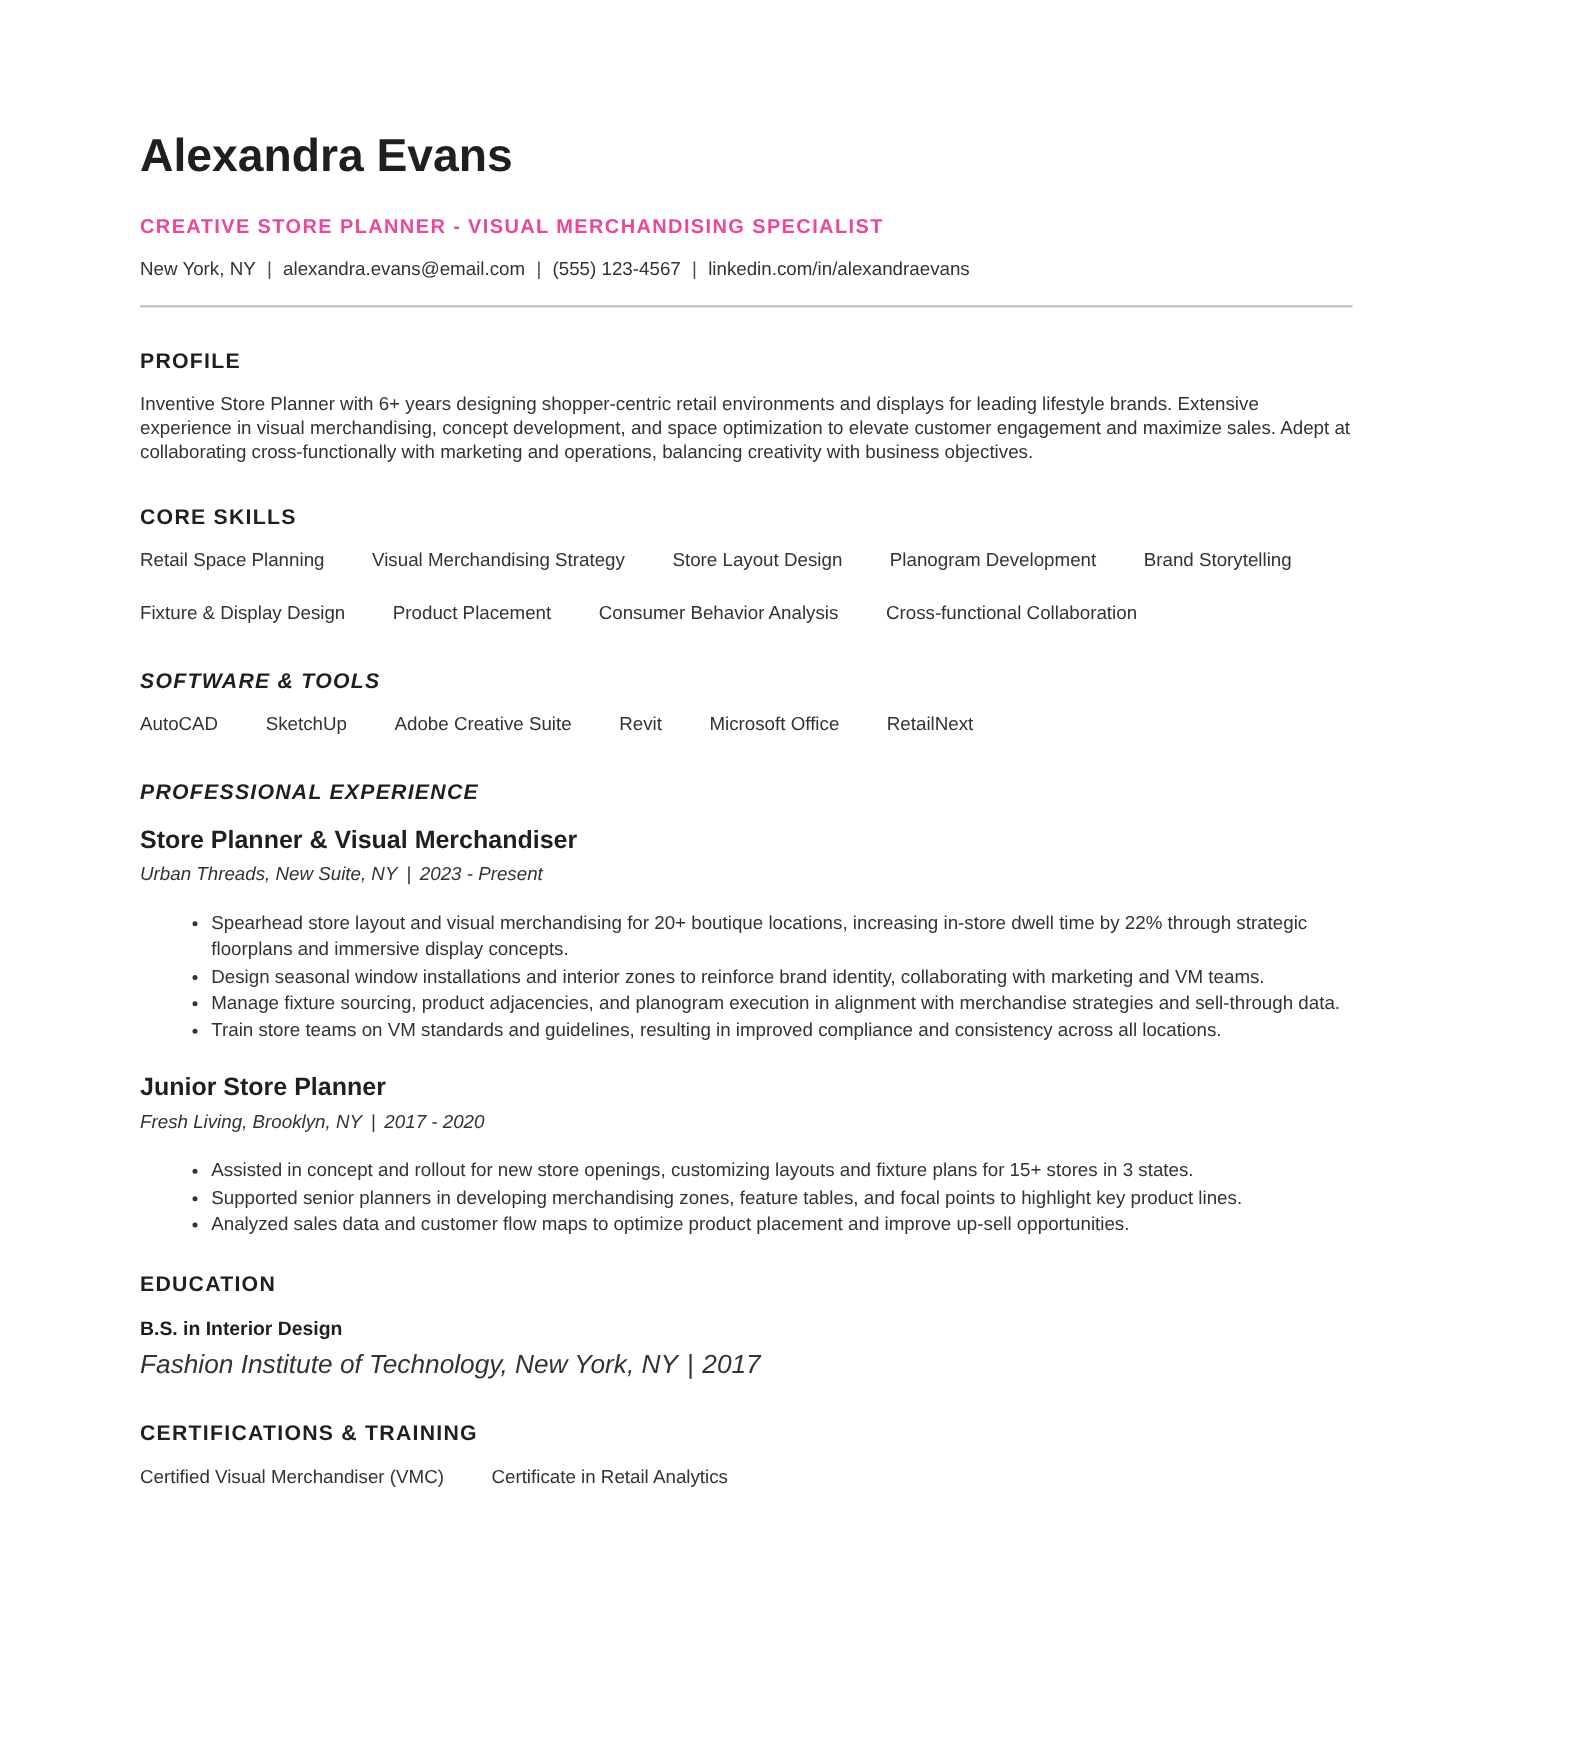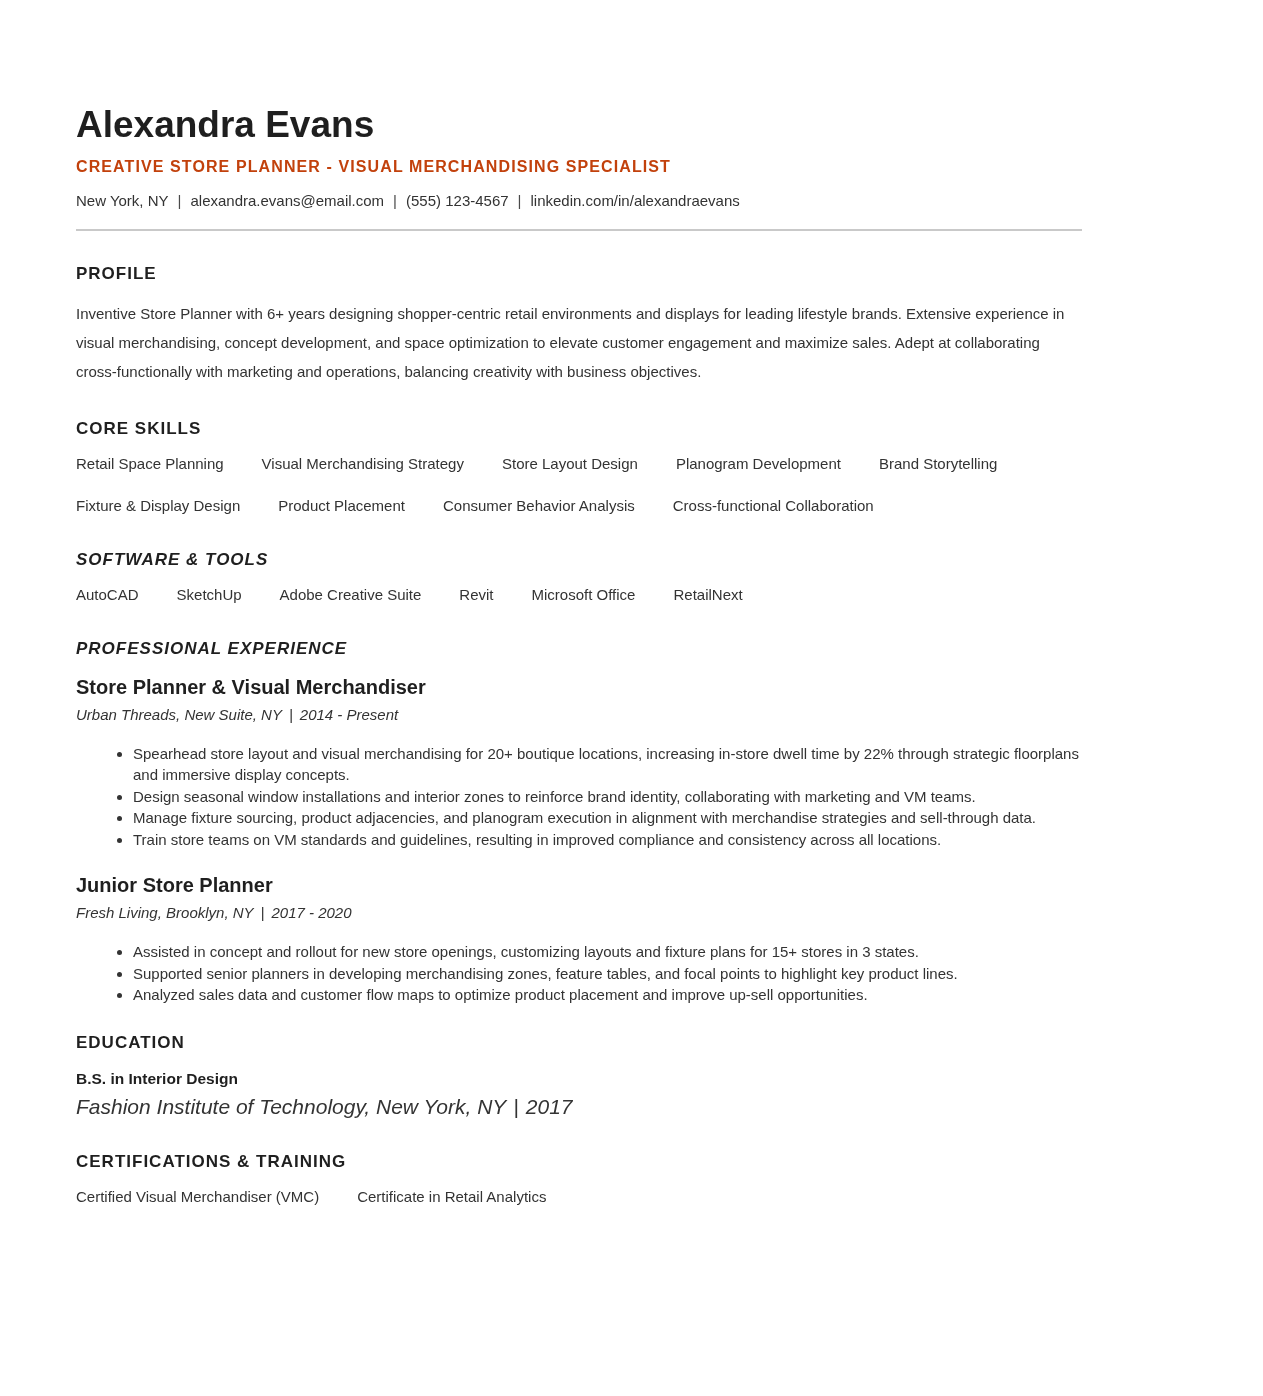--- a/index.html
+++ b/index.html
@@ -14,36 +14,36 @@
     font-family: "Liberation Sans", "DejaVu Sans", sans-serif;
     color: var(--text-body);
   }
   .page {
     width: 1263px;
     height: 1396px;
     background: var(--page-bg);
     overflow: hidden;
   }
   .content {
-    padding: 106px 181px 0 76px;
+    padding: 106px 181px 0 112px;
   }
 
   
   .name {
     font-size: 37px;
     font-weight: 700;
     line-height: 1.05;
     color: var(--text-strong);
   }
   .subtitle {
-    margin-top: 13px;
+    margin-top: 28px;
     font-size: 16px;
     font-weight: 700;
     letter-spacing: 1.1px;
-    color: #c2410c;
+    color: #ec4899;
   }
   .contact {
     margin-top: 16px;
     font-size: 15px;
     color: var(--text-body);
   }
   .contact .sep {
     margin: 0 9px;
     color: #4a4a4a;
   }
@@ -61,21 +61,21 @@
     letter-spacing: 1px;
     color: var(--text-strong);
     margin-top: 33px;
   }
   .section-heading.gap-lg { margin-top: 36px; font-style: italic; }
   .section-heading.gap-sm { margin-top: 27px; }
 
   .body-text {
     margin-top: 15px;
     font-size: 15px;
-    line-height: 29px;
+    line-height: 19px;
     color: var(--text-body);
   }
 
   .pill-list {
     margin-top: 17px;
     display: flex;
     flex-wrap: wrap;
     column-gap: 38px;
     row-gap: 26px;
     font-size: 15px;
@@ -161,21 +161,21 @@
         <span>Revit</span>
         <span>Microsoft Office</span>
         <span>RetailNext</span>
       </div>
 
     <div class="section-heading gap-lg">PROFESSIONAL EXPERIENCE</div>
 
     <div>
       <div class="job-title">Store Planner &amp; Visual Merchandiser</div>
       <div class="job-meta">
-        <span>Urban Threads, New Suite, NY</span><span class="sep">|</span><span>2014 - Present</span>
+        <span>Urban Threads, New Suite, NY</span><span class="sep">|</span><span>2023 - Present</span>
       </div>
       <ul class="bullets">
           <li>Spearhead store layout and visual merchandising for 20+ boutique locations, increasing in-store dwell time by 22% through strategic floorplans and immersive display concepts.</li>
           <li>Design seasonal window installations and interior zones to reinforce brand identity, collaborating with marketing and VM teams.</li>
           <li>Manage fixture sourcing, product adjacencies, and planogram execution in alignment with merchandise strategies and sell-through data.</li>
           <li>Train store teams on VM standards and guidelines, resulting in improved compliance and consistency across all locations.</li>
         </ul>
     </div>
 
     <div>

